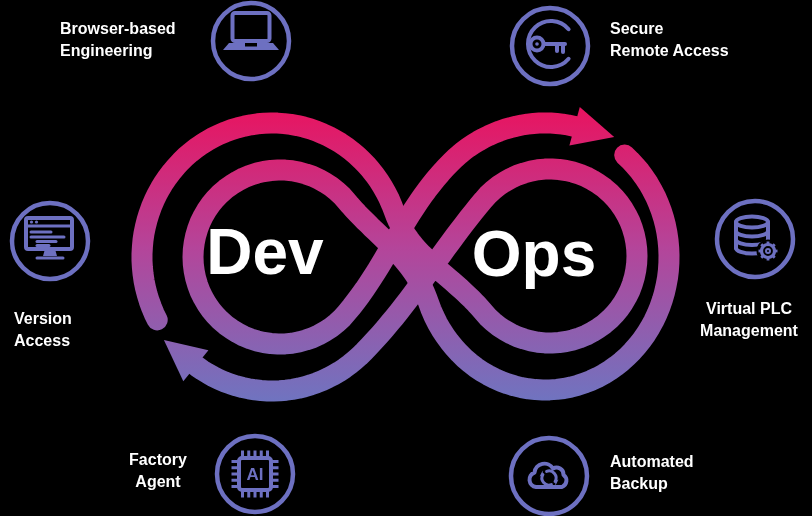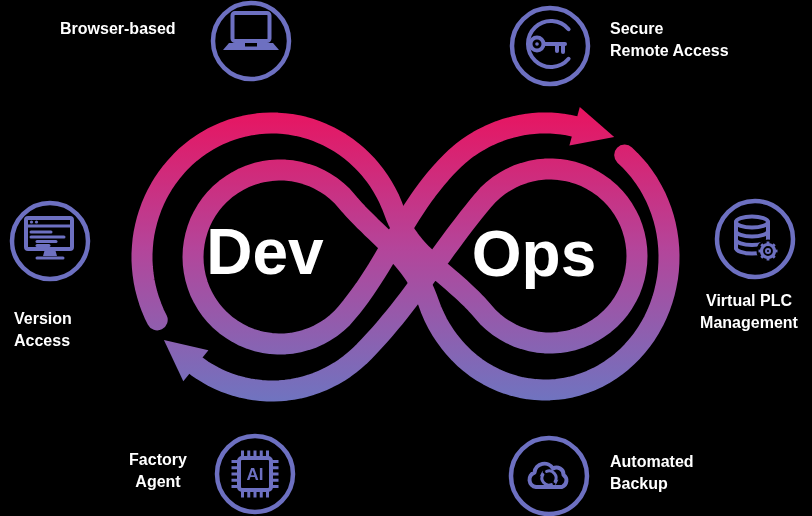--- a/index.html
+++ b/index.html
@@ -47,30 +47,31 @@
       <polygon id="arrowA" fill="url(#infgrad)" points="163.9,340.0 208.4,350.2 183.3,381.3"></polygon>
       <polygon id="arrowB" fill="url(#infgrad)" points="614.2,136.9 569.4,145.6 579.8,107.0"></polygon>
     </g>
   </svg>
 
   <div class="biglabel" style="left:534px;top:254px">Ops</div>
   <div class="biglabel" style="left:265px;top:252px">Dev</div>
 
   <div class="feature" style="left:60px;top:18px">
     <div class="fl">Browser-based</div>
+    <div class="fl">Engineering</div>
   </div>
   <div class="feature" style="left:610px;top:18px">
     <div class="fl">Secure</div>
     <div class="fl">Remote Access</div>
   </div>
   <div class="feature" style="left:14px;top:308px">
     <div class="fl">Version</div>
     <div class="fl">Access</div>
   </div>
-  <div class="feature center" style="left:689px;top:290px;width:120px">
+  <div class="feature center" style="left:689px;top:298px;width:120px">
     <div class="fl">Virtual PLC</div>
     <div class="fl">Management</div>
   </div>
   <div class="feature center" style="left:116px;top:449px;width:84px">
     <div class="fl">Factory</div>
     <div class="fl">Agent</div>
   </div>
   <div class="feature" style="left:610px;top:451px">
     <div class="fl">Automated</div>
     <div class="fl">Backup</div>

